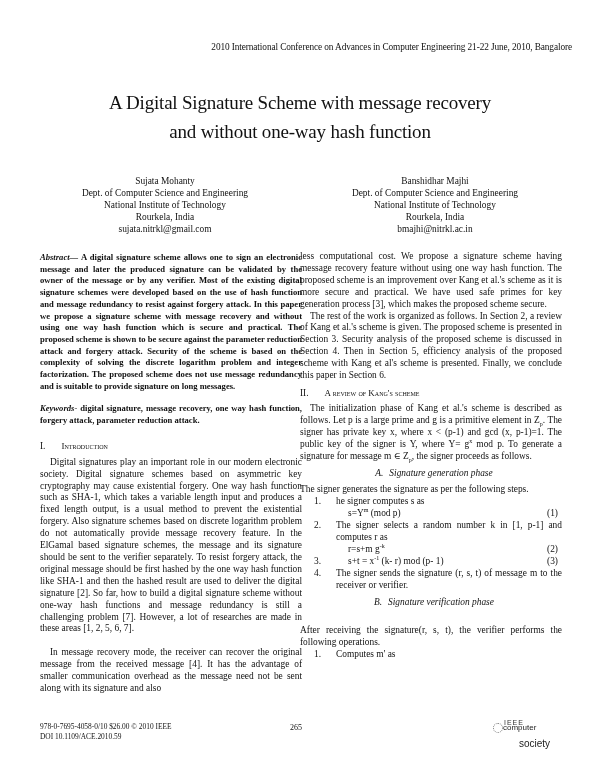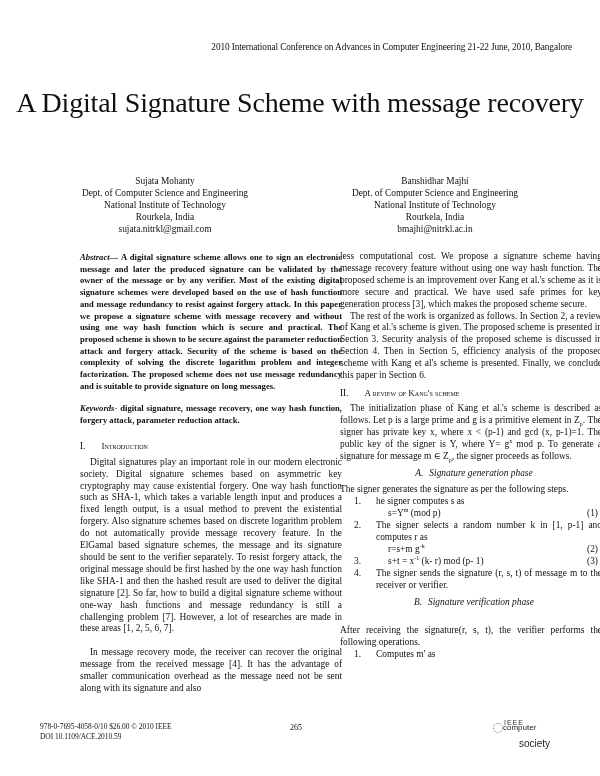--- a/index.html
+++ b/index.html
@@ -1,24 +1,24 @@
 <!DOCTYPE html>
 <html><head>
 <meta charset="utf-8">
 <style>
   html, body { margin:0; padding:0; background:#fff; }
   body { width:600px; height:776px; position:relative; overflow:hidden;
          font-family:"Liberation Serif", "DejaVu Serif", serif; color:#111; }
   .abs { position:absolute; }
   .conf { left:0; right:28px; top:42px; text-align:right; font-size:9.3px; letter-spacing:-0.1px; }
-  .title { left:0; right:0; top:88px; text-align:center; font-size:28px; line-height:29px; letter-spacing:-0.2px; }
+  .title { left:0; right:0; top:88px; text-align:center; font-size:19px; line-height:29px; letter-spacing:-0.2px; }
   .author { top:175px; width:250px; text-align:center; font-size:9.4px; line-height:12px; }
   .author.a1 { left:40px; }
   .author.a2 { left:310px; }
-  .col { width:262px; font-size:9.4px; line-height:11.9px; text-align:justify;margin-left:40px; }
+  .col { width:262px; font-size:9.4px; line-height:11.9px; text-align:justify; }
   .col.left { left:40px; top:252px; }
   .col.right { left:300px; top:251px; }
   .col p { margin:0; }
   .indent { text-indent:10px; }
   .abstract { font-weight:bold; font-size:8.6px; line-height:11.7px; }
   .abstract .lbl { font-style:italic; }
   .kw { font-weight:bold; font-size:8.6px; line-height:11.7px; margin-top:11px !important; }
   .kw .lbl { font-style:italic; }
   .sec { text-align:left; margin:14px 0 4px 0 !important; font-size:9.4px; }
   .sec .num { margin-right:16px; }
@@ -40,20 +40,21 @@
   .logo .t3 { position:absolute; left:26px; top:21px; font-size:10px; color:#222; line-height:8px; }
   sup, sub { font-size:6px; line-height:0; }
 </style>
 </head>
 <body>
 
 <div class="abs conf">2010 International Conference on Advances in Computer Engineering  21-22 June, 2010, Bangalore</div>
 
 <div class="abs title">
   <div>A Digital Signature Scheme with message recovery</div>
+  <div>and without one-way hash function</div>
 </div>
 
 <div class="abs author a1">
   <div>Sujata Mohanty</div>
   <div>Dept. of Computer Science and Engineering</div>
   <div>National Institute of Technology</div>
   <div>Rourkela, India</div>
   <div>sujata.nitrkl@gmail.com</div>
 </div>
 <div class="abs author a2">

